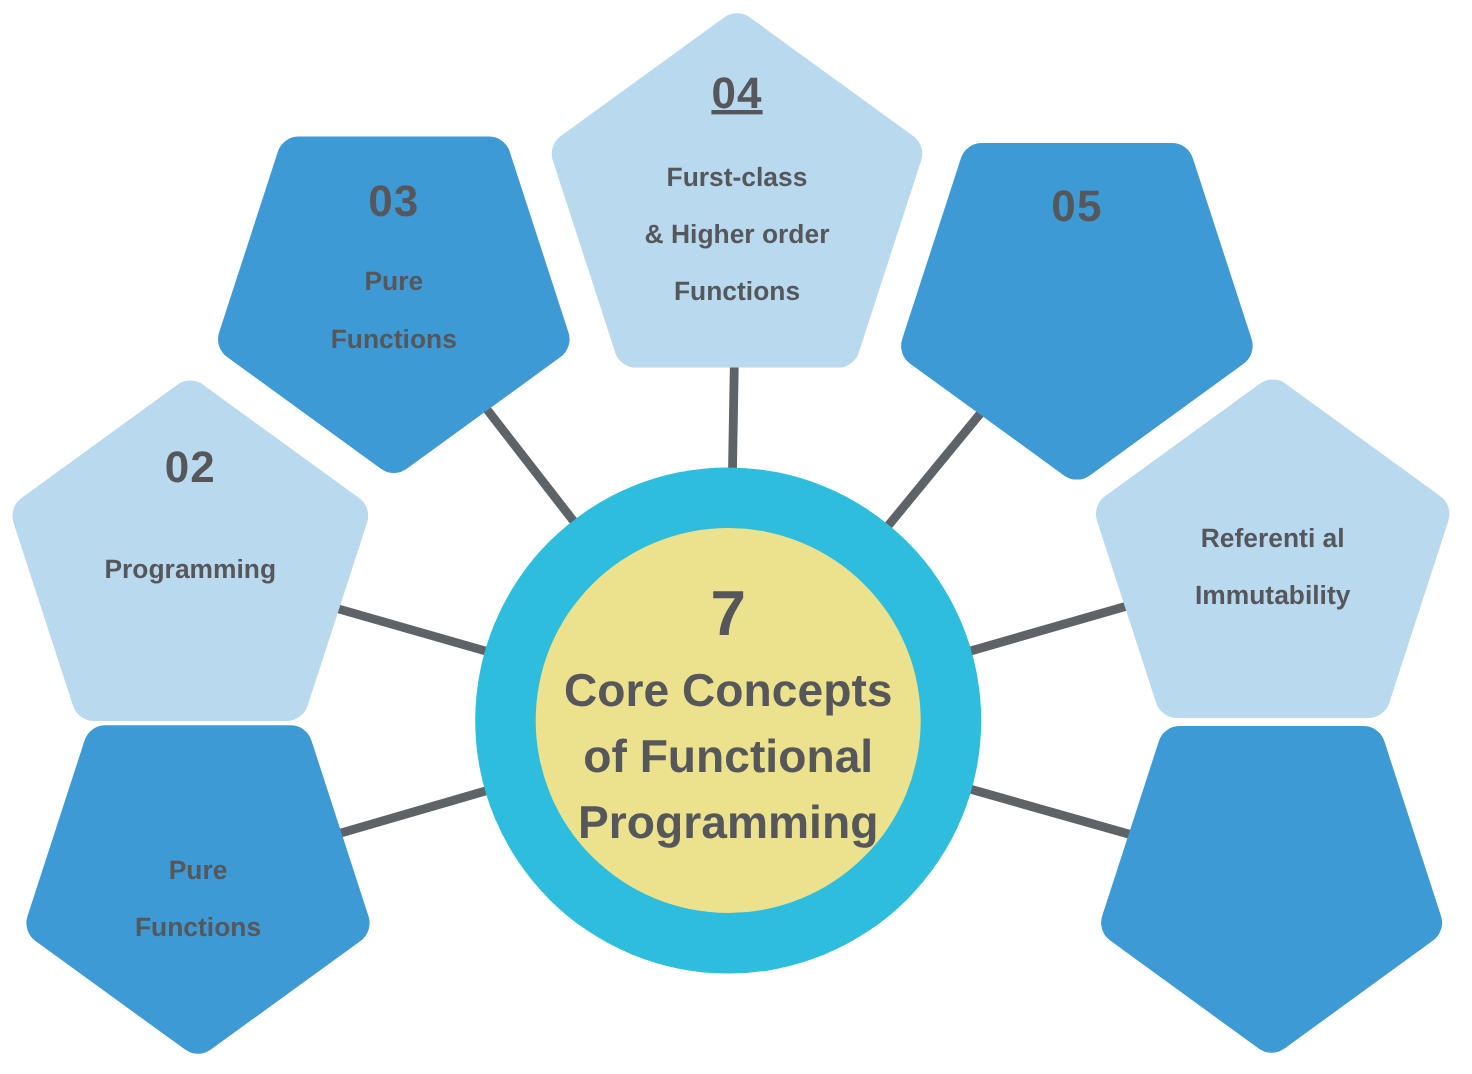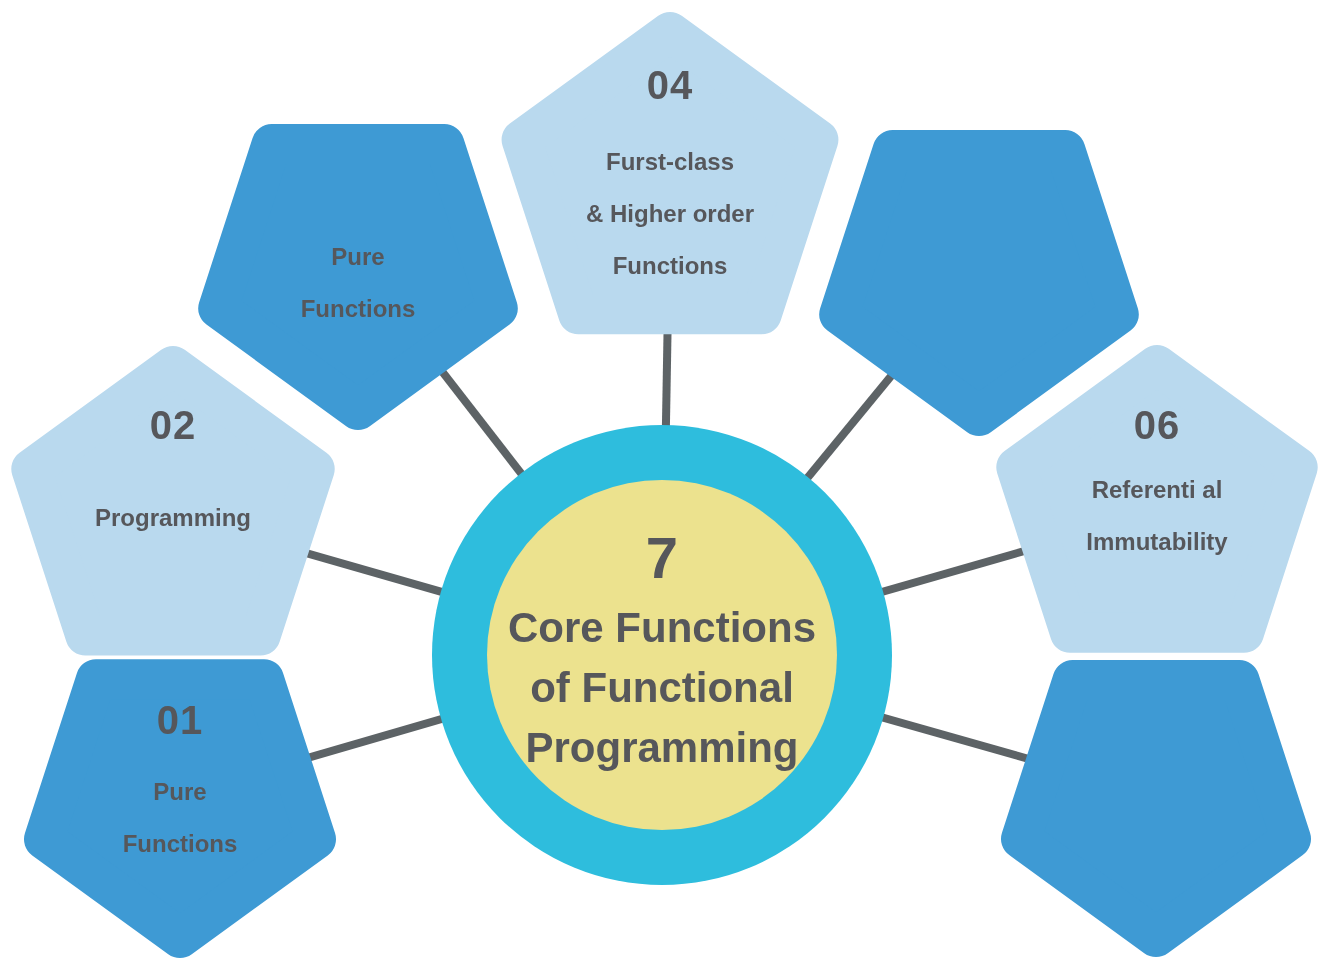--- a/index.html
+++ b/index.html
@@ -81,39 +81,39 @@
       <polygon points="180,938 44,839.2 95.9,679.3 264.1,679.3 316,839.2" fill="#3e9ad4" stroke="#3e9ad4"></polygon>
       <polygon points="173,366 314.7,469 260.6,635.5 85.4,635.5 31.3,469" fill="#b9d9ee" stroke="#b9d9ee"></polygon>
       <polygon points="358,410 218.2,308.4 271.6,144.1 444.4,144.1 497.8,308.4" fill="#3e9ad4" stroke="#3e9ad4"></polygon>
       <polygon points="670,32 818.4,139.8 761.7,314.2 578.3,314.2 521.6,139.8" fill="#b9d9ee" stroke="#b9d9ee"></polygon>
       <polygon points="979,416 839.2,314.4 892.6,150.1 1065.4,150.1 1118.8,314.4" fill="#3e9ad4" stroke="#3e9ad4"></polygon>
       <polygon points="1157,365 1297.7,467.3 1244,632.7 1070,632.7 1016.3,467.3" fill="#b9d9ee" stroke="#b9d9ee"></polygon>
       <polygon points="1156,937 1021,838.9 1072.5,680.1 1239.5,680.1 1291,838.9" fill="#3e9ad4" stroke="#3e9ad4"></polygon>
     </g>
   </svg>
 
-  <div class="txt num" style="left:10px; top:696px;">01</div>
   <div class="txt label" style="left:10px; top:766px;">Pure
 Functions</div>
 
   <div class="txt num" style="left:3px; top:401px;text-align:center;">02</div>
   <div class="txt label" style="left:3px; top:492px;">Programming</div>
 
+  <div class="txt num" style="left:188px; top:159px;">03</div>
   <div class="txt label" style="left:188px; top:231px;">Pure
 Functions</div>
 
-  <div class="txt num" style="left:500px; top:61px;">04</div>
+  <div class="txt num" style="left:500px; top:61px;text-decoration:underline;">04</div>
   <div class="txt label" style="left:500px; top:136px;">Furst-class
 &amp; Higher order
 Functions</div>
 
+  <div class="txt num" style="left:809px; top:164px;">05</div>
 
-  <div class="txt num" style="left:987px; top:401px;">06</div>
   <div class="txt label" style="left:987px; top:464px;">Referenti al
 Immutability</div>
 
 
   <div class="center-txt center-num" style="left:412px; top:525px;">7</div>
-  <div class="center-txt center-title" style="left:412px; top:598px;">Core Functions
+  <div class="center-txt center-title" style="left:412px; top:598px;">Core Concepts
 of Functional
 Programming</div>
 
 </div>
 
 </body></html>

